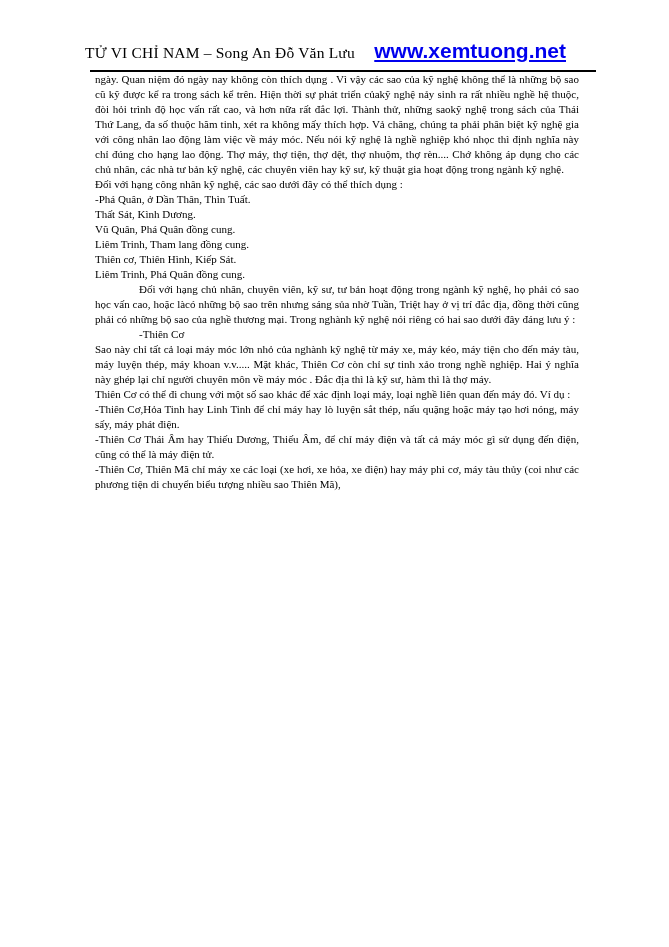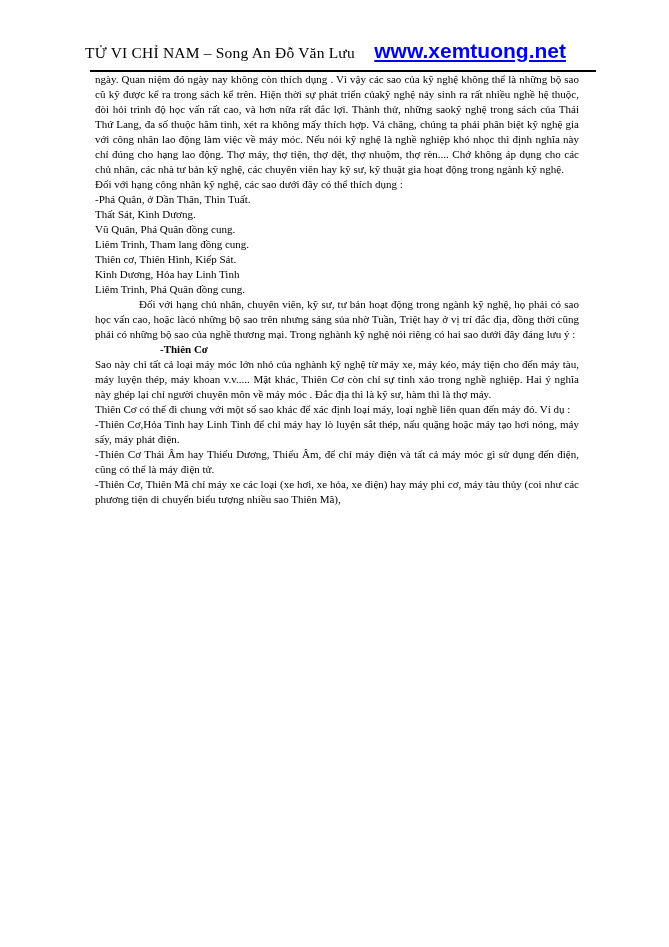--- a/index.html
+++ b/index.html
@@ -40,21 +40,21 @@
   .content {
     position:absolute;
     top:72px; left:95px;
     width:484px;
     font-size:11px;
     line-height:15px;
     text-align:justify;
   }
   .para { margin:0; }
   .indent { text-indent:44px; }
-  .bold { font-weight:bold;margin-left:21px; }
+  .bold { font-weight:normal; }
 </style>
 </head>
 <body>
 
 <div class="page">
 
   <div class="header-row">
     <span class="header-title">TỬ VI CHỈ NAM – Song An Đỗ Văn Lưu</span>
     <a class="header-link">www.xemtuong.net</a>
   </div>
@@ -62,21 +62,20 @@
   <div class="divider"></div>
 
   <div class="content">
     <p class="para">ngày. Quan niệm đó ngày nay không còn thích dụng . Vì vậy các sao của kỹ nghệ không thể là những bộ sao cũ kỹ được kể ra trong sách kể trên. Hiện thời sự phát triển củakỹ nghệ nảy sinh ra rất nhiều nghề hệ thuộc, đòi hỏi trình độ học vấn rất cao, và hơn nữa rất đắc lợi. Thành thử, những saokỹ nghệ trong sách của Thái Thứ Lang, đa số thuộc hãm tinh, xét ra không mấy thích hợp. Vả chăng, chúng ta phải phân biệt kỹ nghệ gia với công nhân lao động làm việc về máy móc. Nếu nói kỹ nghệ là nghề nghiệp khó nhọc thì định nghĩa này chỉ đúng cho hạng lao động. Thợ máy, thợ tiện, thợ dệt, thợ nhuộm, thợ rèn.... Chớ không áp dụng cho các chủ nhân, các nhà tư bản kỹ nghệ, các chuyên viên hay kỹ sư, kỹ thuật gia hoạt động trong ngành kỹ nghệ.</p>
     <p class="para">Đối với hạng công nhân kỹ nghệ, các sao dưới đây có thể thích dụng :</p>
     <p class="para">-Phá Quân, ở Dần Thân, Thìn Tuất.</p>
     <p class="para">Thất Sát, Kình Dương.</p>
     <p class="para">Vũ Quân, Phá  Quân đồng cung.</p>
     <p class="para">Liêm Trinh, Tham lang đồng cung.</p>
     <p class="para">Thiên cơ, Thiên Hình, Kiếp Sát.</p>
-    <p class="para">Kình Dương, Hỏa hay Linh Tinh</p>
     <p class="para">Liêm Trinh, Phá Quân đồng cung.</p>
     <p class="para indent">Đối với hạng chủ nhân, chuyên viên, kỹ sư, tư bản hoạt động trong ngành kỹ nghệ, họ phải có sao học vấn cao, hoặc làcó những bộ sao trên nhưng sáng sủa nhờ Tuần, Triệt hay ở vị trí đắc địa, đồng thời cũng phải có những bộ sao của nghề thương mại. Trong nghành kỹ nghệ  nói riêng có hai sao dưới đây đáng lưu ý :</p>
     <p class="para indent bold">-Thiên Cơ</p>
     <p class="para">Sao này chỉ tất cả loại máy móc lớn nhỏ của nghành kỹ nghệ từ máy xe, máy kéo, máy tiện cho đến máy tàu, máy luyện thép, máy khoan v.v..... Mặt khác, Thiên Cơ còn chỉ sự tinh xảo trong nghề nghiệp. Hai ý nghĩa này ghép lại chỉ người chuyên môn về máy móc . Đắc địa thì là kỹ sư, hàm thì là thợ máy.</p>
     <p class="para">Thiên Cơ có thể đi chung với một số sao khác để xác định loại máy, loại nghề liên quan đến máy đó. Ví dụ :</p>
     <p class="para">-Thiên Cơ,Hỏa Tinh hay Linh Tinh để chỉ máy hay lò luyện sắt thép, nấu quặng hoặc máy tạo hơi nóng, máy sấy, máy phát điện.</p>
     <p class="para">-Thiên Cơ Thái Âm hay Thiếu Dương, Thiếu Âm, để chỉ máy điện và tất cả máy móc gì sử dụng đến điện, cũng có thể là máy điện tử.</p>
     <p class="para">-Thiên Cơ, Thiên Mã  chỉ máy xe các loại (xe hơi, xe hỏa, xe điện) hay máy phi cơ, máy tàu thủy (coi như các phương tiện di chuyển biểu tượng nhiều sao Thiên Mã),</p>
   </div>
 

